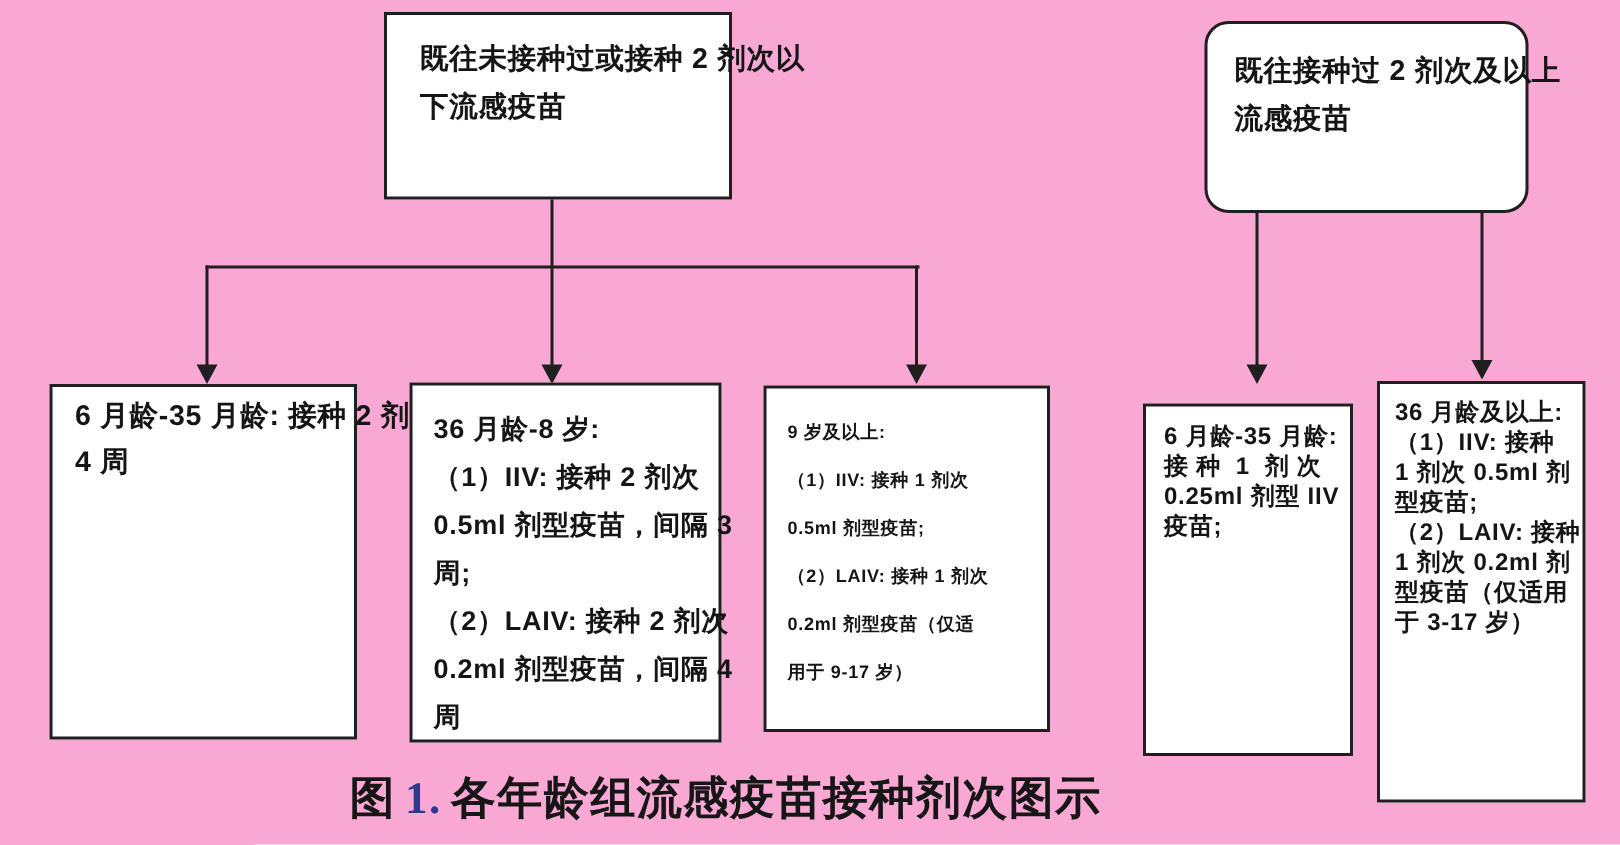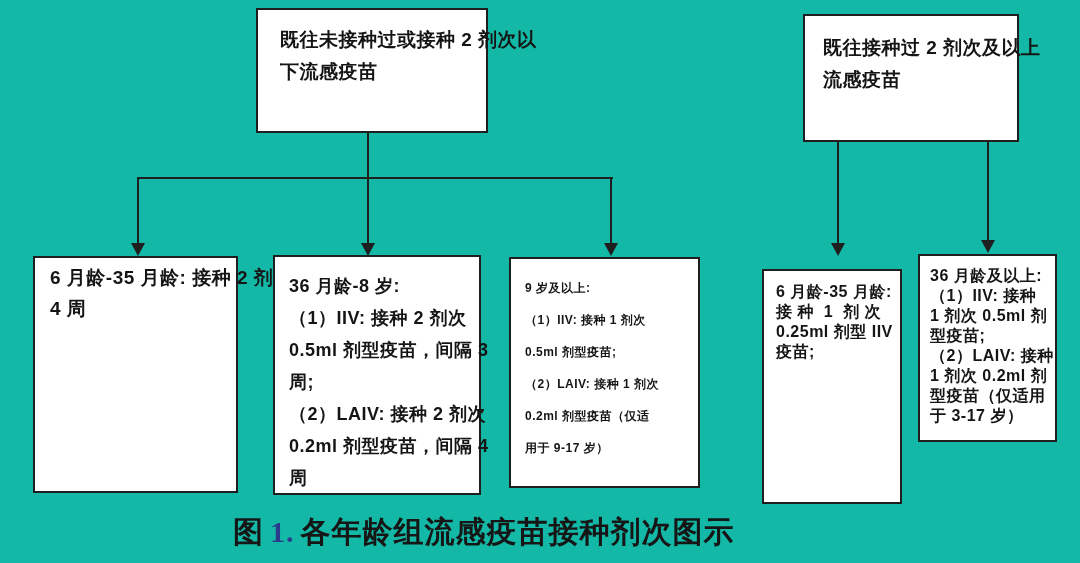--- a/index.html
+++ b/index.html
@@ -1,42 +1,42 @@
 <!DOCTYPE html>
 <html><head>
 <meta charset="utf-8">
 <style>
   html,body{margin:0;padding:0;background:#ffffff;}
   .page{
     position:relative;
     width:1080px;height:563px;
-    background:#14b8a6;
+    background:#f9a8d4;
     font-family:"Liberation Sans","DejaVu Sans",sans-serif;
     overflow:hidden;
   }
   .node{
     position:absolute;
     box-sizing:border-box;
     border:2px solid #1f1f1f;
     background:#ffffff;
     color:#151515;
     font-weight:bold;
     letter-spacing:0.5px;
   }
   .node .line{white-space:pre;}
   
   .n-top-left{left:256px;top:8px;width:232px;height:125px;padding:14px 8px 0 22px;font-size:19px;line-height:32px;}
-  .n-top-right{left:803px;top:14px;width:216px;height:128px;padding:16px 6px 14px 18px;font-size:19px;line-height:32px;}
+  .n-top-right{left:803px;top:14px;width:216px;height:128px;padding:16px 6px 14px 18px;font-size:19px;line-height:32px;border-radius:16px;}
   
   .n-b1{left:33px;top:256px;width:205px;height:237px;padding:4px 6px 0 15px;font-size:19px;line-height:31px;}
   .n-b2{left:273px;top:255px;width:208px;height:240px;padding:13px 4px 16px 14px;font-size:18px;line-height:32px;}
   .n-b3{left:509px;top:257px;width:191px;height:231px;padding:13px 2px 0 14px;font-size:12px;line-height:32px;}
   
   .n-b4{left:762px;top:257px;width:140px;height:235px;padding:11px 4px 0 12px;font-size:16px;line-height:20px;margin-top:12px;}
-  .n-b5{left:918px;top:254px;width:139px;height:188px;padding:10px 16px 0 10px;font-size:16px;line-height:20px;}
+  .n-b5{left:918px;top:254px;width:139px;height:281px;padding:10px 16px 0 10px;font-size:16px;line-height:20px;}
   
   .cline{position:absolute;background:#1f1f1f;}
   .v-root{left:367px;top:133px;width:2px;height:46px;}
   .h-branch{left:137px;top:177px;width:476px;height:2px;}
   .stem-1{left:137px;top:177px;width:2px;height:67px;}
   .stem-2{left:367px;top:179px;width:2px;height:65px;}
   .stem-3{left:610px;top:177px;width:2px;height:67px;}
   .stem-4{left:837px;top:142px;width:2px;height:102px;}
   .stem-5{left:987px;top:142px;width:2px;height:99px;}
   

